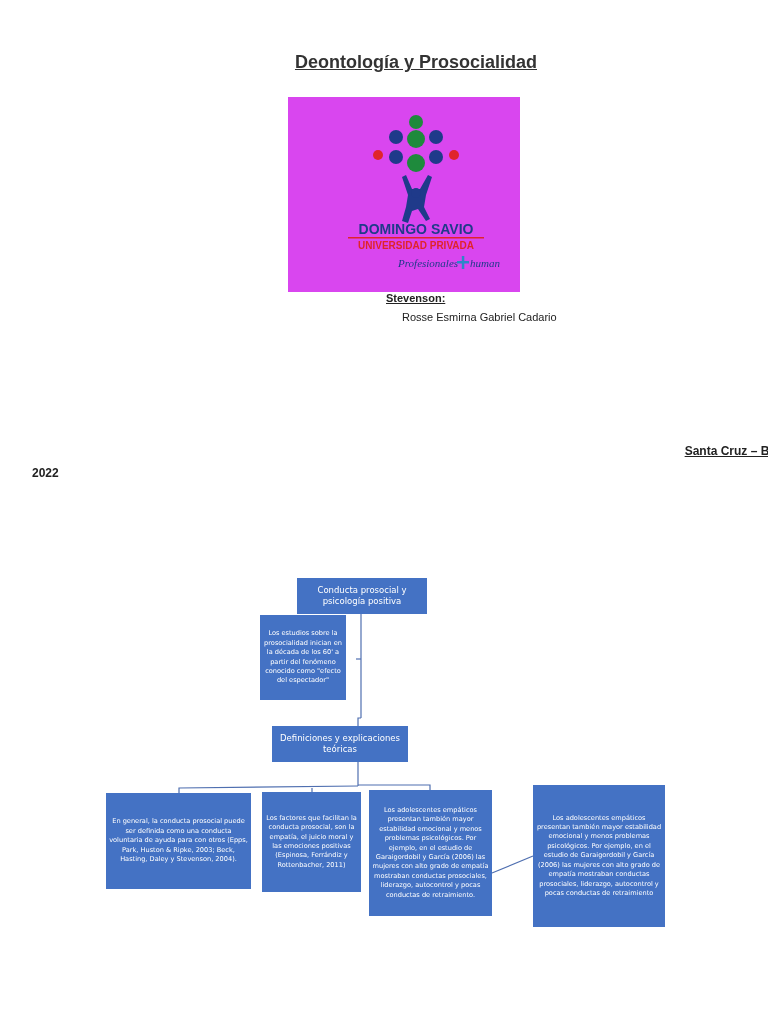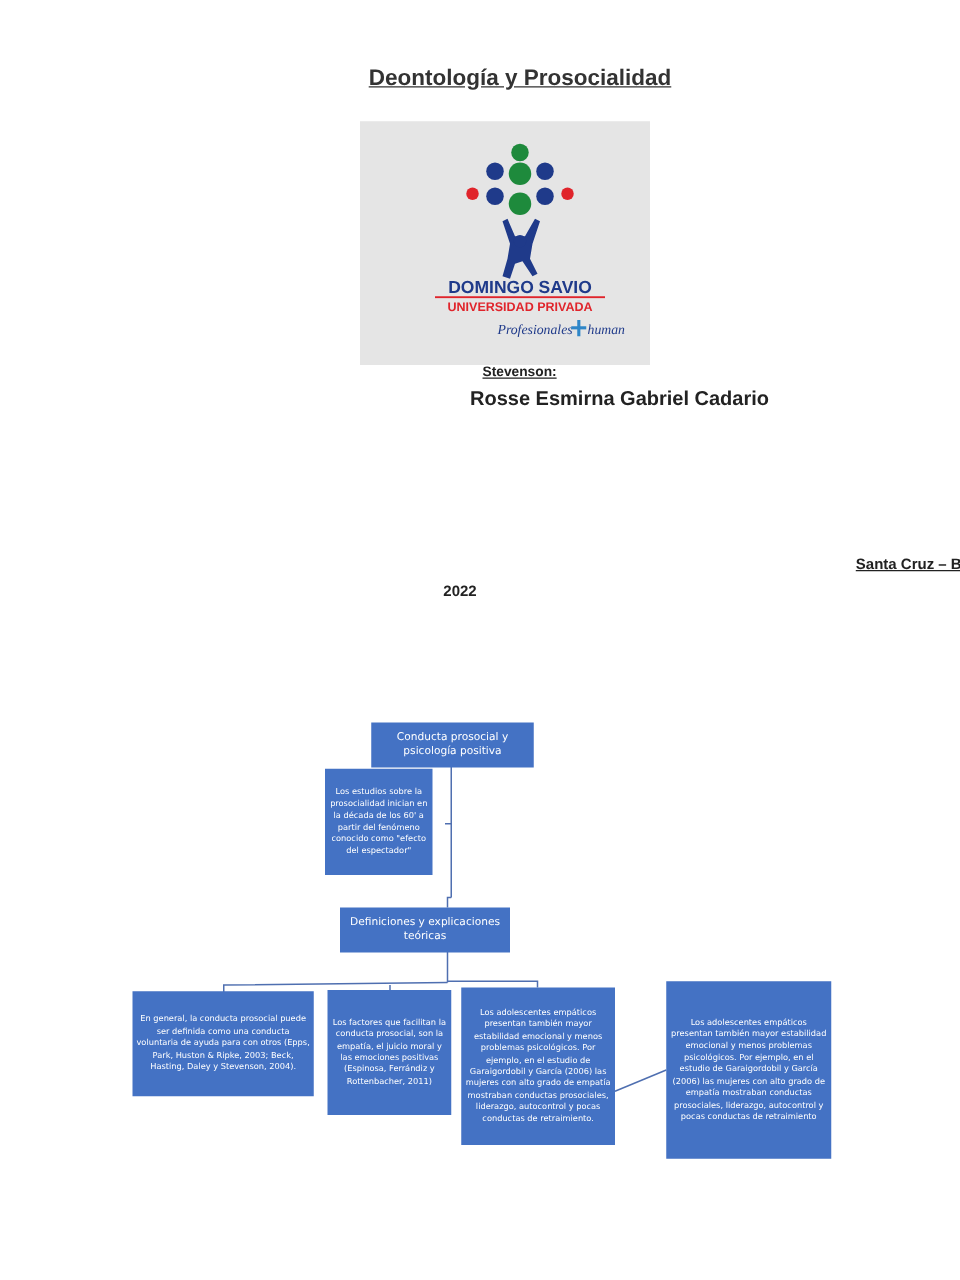--- a/index.html
+++ b/index.html
@@ -5,34 +5,34 @@
   html, body { margin: 0; padding: 0; }
   body {
     width: 768px; height: 1024px; position: relative; background: #ffffff;
     font-family: "Liberation Sans", sans-serif; overflow: hidden;
   }
   .abs { position: absolute; padding-left: 32px; }
   .title {
     left: 0; width: 768px; top: 52px; text-align: center;
     font-size: 18px; font-weight: bold; color: #333333; text-decoration: underline;
   }
-  .logo { left: 288px; top: 97px; width: 200px; height: 195px; background: #e5e5e5; }
+  .logo { left: 288px; top: 97px; width: 200px; height: 195px; background: #d946ef; }
   .logo svg { display: block; }
   .student-label {
     left: 354px; top: 292px; font-size: 11px; font-weight: bold; color: #222; text-decoration: underline;
   }
   .student-name {
-    left: 344px; top: 311px; font-size: 16px; font-weight: bold; color: #222;
+    left: 370px; top: 311px; font-size: 11px; font-weight: normal; color: #222;
   }
   .city {
     left: 0; width: 768px; top: 444px; text-align: right;
     font-size: 12px; font-weight: bold; color: #222; text-decoration: underline;
   }
   .year {
-    left: 0; width: 672px; top: 466px; text-align: center;
+    left: 0; width: 672px; top: 466px; text-align: left;
     font-size: 12px; font-weight: bold; color: #222;
   }
   .box {
     position: absolute; background: #4472c4; color: #ffffff;
     display: flex; align-items: center; justify-content: center; text-align: center;
     font-family: "DejaVu Sans", sans-serif; box-sizing: border-box;
   }
   .box.head { font-size: 8.5px; line-height: 11px; padding: 18px 6px; }
   .box.body { font-size: 6.6px; line-height: 9.4px; padding: 4px 3px; }
   svg.lines { position: absolute; left: 0; top: 0; }
@@ -85,19 +85,19 @@
     <line x1="492" y1="873" x2="533" y2="856"></line>
   </g>
 </svg>
 
 <div class="box head" style="left:297px; top:578px; width:130px; height:27px;">Conducta prosocial y psicología positiva</div>
 
 <div class="box body" style="left:260px; top:615px; width:86px; height:85px;">Los estudios sobre la prosocialidad inician en la década de los 60' a partir del fenómeno conocido como "efecto del espectador"</div>
 
 <div class="box head" style="left:272px; top:726px; width:136px; height:30px;">Definiciones y explicaciones teóricas</div>
 
-<div class="box body" style="left:106px; top:793px; width:145px; height:84px;">En general, la conducta prosocial puede ser definida como una conducta voluntaria de ayuda para con otros (Epps, Park, Huston &amp; Ripke, 2003; Beck, Hasting, Daley y Stevenson, 2004).</div>
+<div class="box body" style="left:106px; top:793px; width:145px; height:96px;">En general, la conducta prosocial puede ser definida como una conducta voluntaria de ayuda para con otros (Epps, Park, Huston &amp; Ripke, 2003; Beck, Hasting, Daley y Stevenson, 2004).</div>
 
 <div class="box body" style="left:262px; top:792px; width:99px; height:100px;">Los factores que facilitan la conducta prosocial, son la empatía, el juicio moral y las emociones positivas (Espinosa, Ferrándiz y Rottenbacher, 2011)</div>
 
 <div class="box body" style="left:369px; top:790px; width:123px; height:126px;">Los adolescentes empáticos presentan también mayor estabilidad emocional y menos problemas psicológicos. Por ejemplo, en el estudio de Garaigordobil y García (2006) las mujeres con alto grado de empatía mostraban conductas prosociales, liderazgo, autocontrol y pocas conductas de retraimiento.</div>
 
 <div class="box body" style="left:533px; top:785px; width:132px; height:142px;">Los adolescentes empáticos presentan también mayor estabilidad emocional y menos problemas psicológicos. Por ejemplo, en el estudio de Garaigordobil y García (2006) las mujeres con alto grado de empatía mostraban conductas prosociales, liderazgo, autocontrol y pocas conductas de retraimiento</div>
 
 </body></html>

